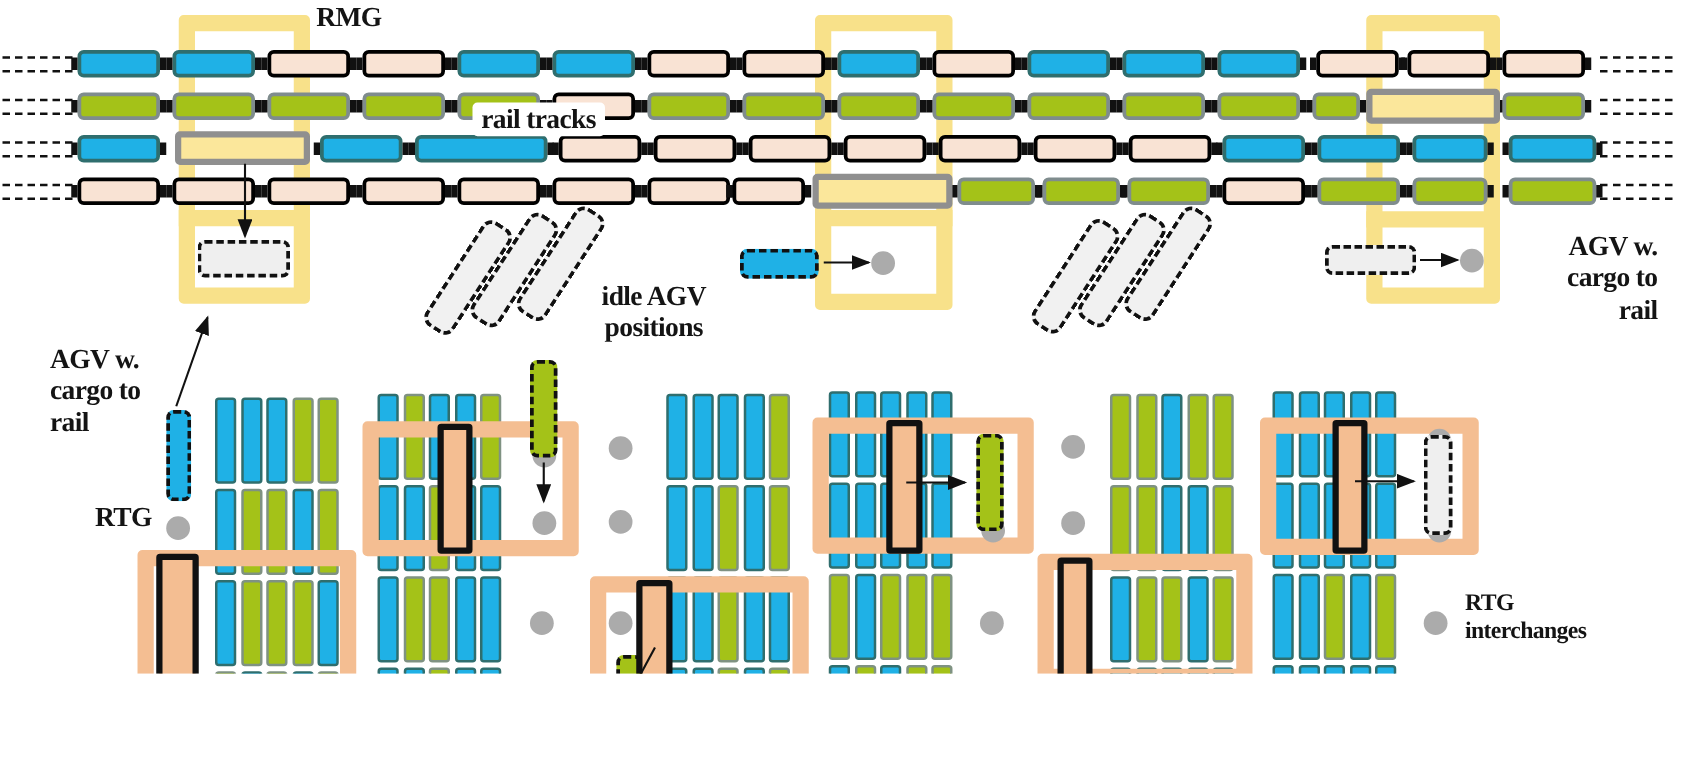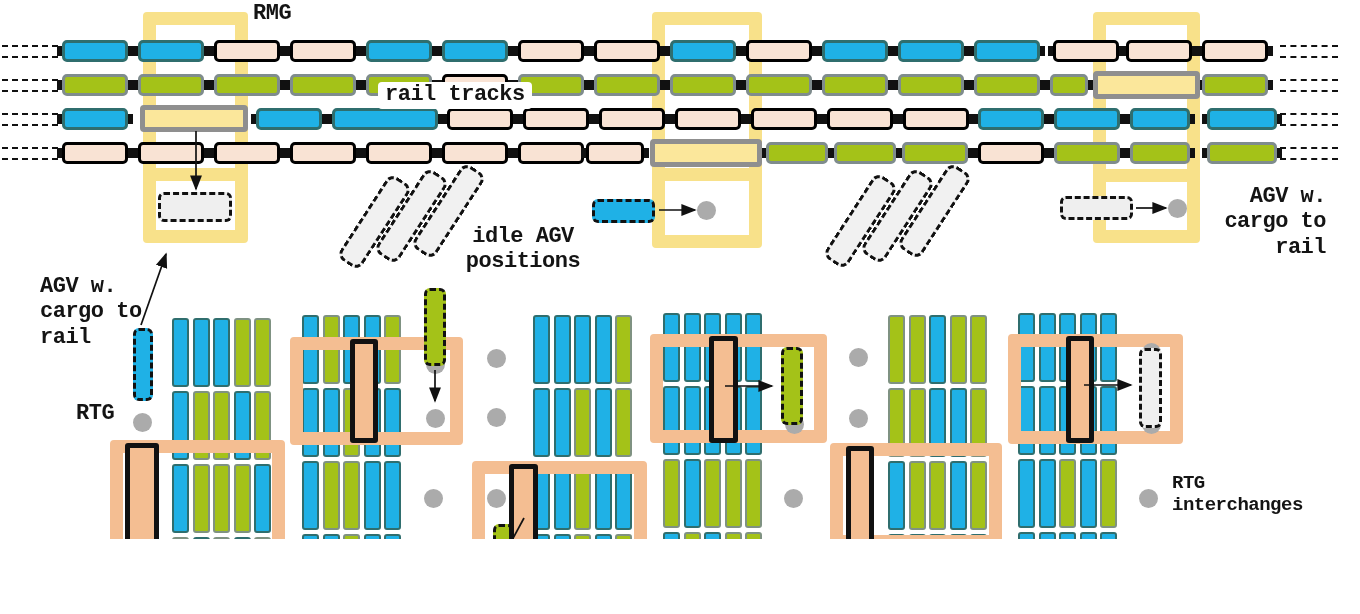--- a/index.html
+++ b/index.html
@@ -1,17 +1,17 @@
 <!DOCTYPE html>
 <html><head>
 <meta charset="utf-8">
 <style>
   html,body{margin:0;padding:0;background:#fff;}
   #stage{position:relative;width:1360px;height:539px;background:#fff;overflow:hidden;
-         font-family:Liberation Mono, monospace;}
+         font-family:Liberation Serif, serif;}
   .lbl{position:absolute;font-weight:bold;color:#141414;font-size:22px;line-height:1.15;
        white-space:pre-line;z-index:9;letter-spacing:-0.5px;}
   #lbl-rmg{left:253px;top:1px;}
   #lbl-rail-tracks{left:378px;top:82px;background:#ffffff;padding:0 7px 2px 7px;border-radius:4px;}
   #lbl-idle{left:448px;top:224px;width:150px;text-align:center;}
   #lbl-agv-right{right:34px;top:184px;text-align:right;}
   #lbl-agv-left{left:40px;top:274px;}
   #lbl-rtg{left:76px;top:401px;}
   #lbl-rtg-inter{left:1172px;top:472px;font-size:19px;line-height:1.18;}
   .dash{position:absolute;width:56px;height:0;border-top:2px dashed #111;z-index:1;}

